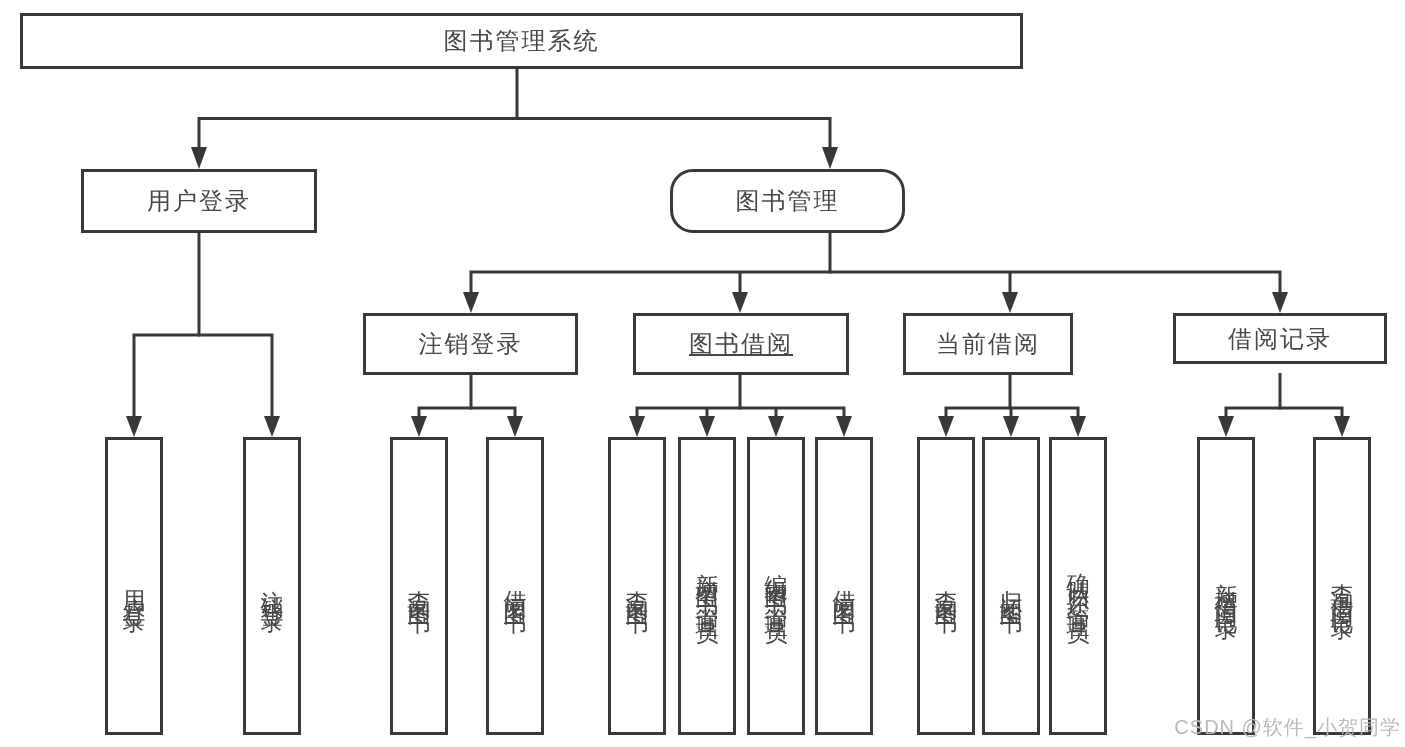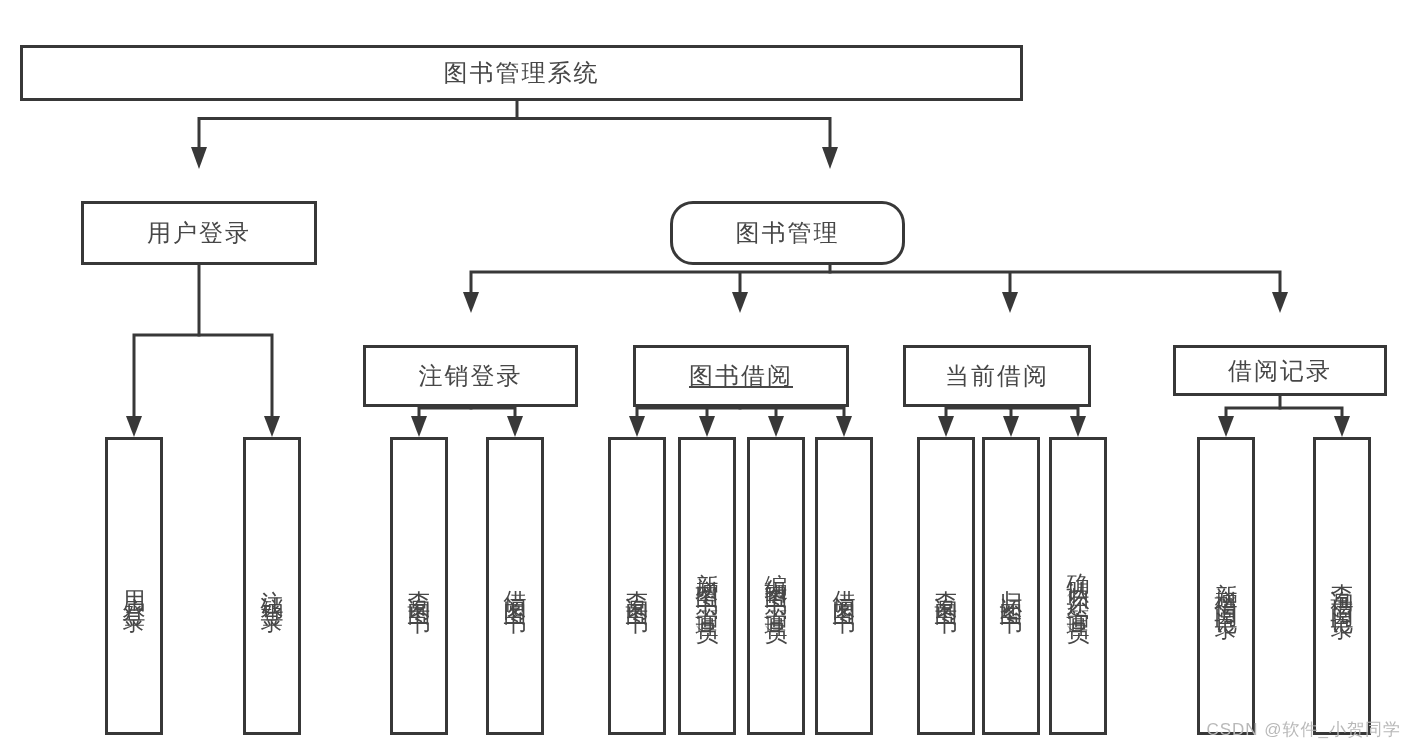--- a/index.html
+++ b/index.html
@@ -20,35 +20,35 @@
     position: absolute;
     box-sizing: border-box;
     background: #ffffff;
     border: 3px solid #383838;
     display: flex;
     align-items: center;
     justify-content: center;
     color: #474747;
     text-align: center;
   }
-  .node.h { font-size: 24px; letter-spacing: 2px; white-space: nowrap; margin-top: 32px; }
+  .node.h { font-size: 24px; letter-spacing: 2px; white-space: nowrap; }
   .node.v { width: 58px; height: 298px; }
   .node.v span {
     writing-mode: vertical-rl;
     text-orientation: mixed;
     font-size: 23px;
     line-height: 1;
     letter-spacing: 7px;
     max-height: 288px;
   }
   .watermark {
     position: absolute;
     right: 4px;
     bottom: 6px;
-    font-size: 17px;
+    font-size: 20px;
     color: #b9b9b9;
     letter-spacing: 1px;
     white-space: nowrap;
   }
 </style>
 </head>
 <body>
 
 <div class="stage">
 
@@ -118,21 +118,21 @@
   <div class="node h" style="left:670px; top:169px; width:235px; height:64px;border-radius:23px;">
     <span>图书管理</span>
   </div>
 
   <div class="node h" style="left:363px; top:313px; width:215px; height:62px;">
     <span>注销登录</span>
   </div>
   <div class="node h" style="left:633px; top:313px; width:216px; height:62px;text-decoration:underline;">
     <span>图书借阅</span>
   </div>
-  <div class="node h" style="left:903px; top:313px; width:188px; height:62px;">
+  <div class="node h" style="left:903px; top:313px; width:170px; height:62px;">
     <span>当前借阅</span>
   </div>
   <div class="node h" style="left:1173px; top:313px; width:214px; height:51px;">
     <span>借阅记录</span>
   </div>
 
   <div class="node v" style="left:105px; top:437px;">
     <span>用户登录</span>
   </div>
   <div class="node v" style="left:243px; top:437px;">

